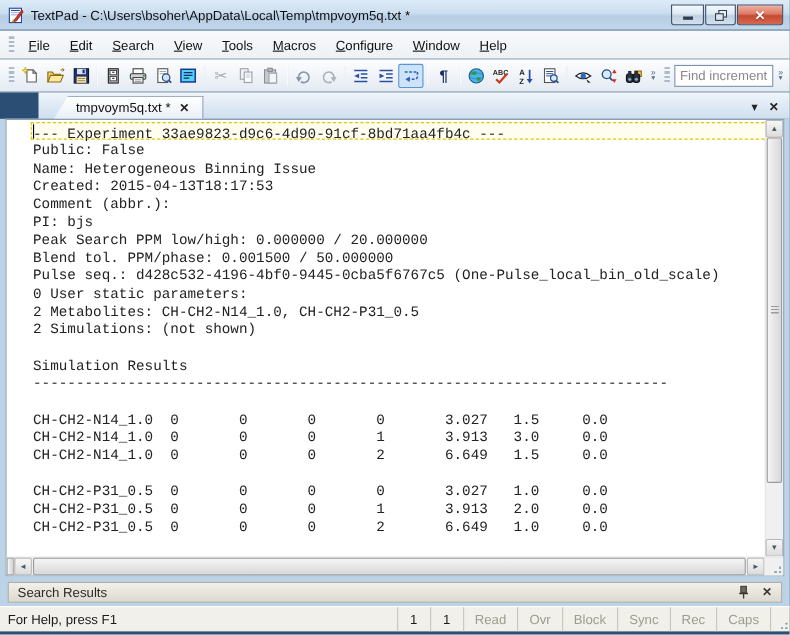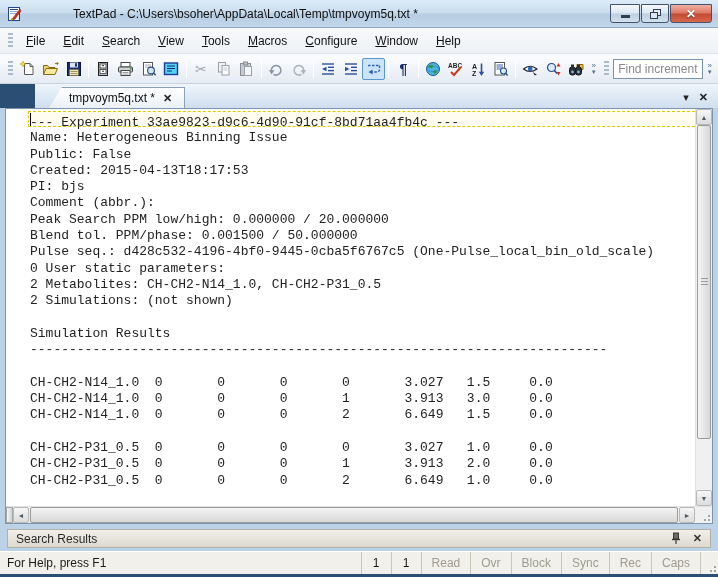--- a/index.html
+++ b/index.html
@@ -1,21 +1,21 @@
 <!DOCTYPE html>
 <html><head>
 <meta charset="utf-8">
 <style>
   * { margin:0; padding:0; box-sizing:border-box; }
   html,body { width:718px; height:577px; overflow:hidden; font-family:"Liberation Sans", sans-serif; }
   .frame { position:relative; width:718px; height:577px; background:#2b4e74; }
 
   
   .titlebar { height:28px; background:linear-gradient(180deg,#dcebf7 0%,#cbdeef 45%,#b6cde3 55%,#c3d7ea 100%);
-    border-bottom:1px solid #8fa8c2; display:flex; align-items:center; padding:0 6px 0 7px;gap:45px; }
+    border-bottom:1px solid #8fa8c2; display:flex; align-items:center; padding:0 6px 0 7px; }
   .title-text { font-size:12px; color:#101010; margin-left:5px; flex:1; white-space:nowrap; overflow:hidden; }
   .winbtns { display:flex; gap:0; }
   .winbtn { height:19px; border:1px solid #44536b; border-radius:0 0 3px 3px; display:flex; align-items:center; justify-content:center; margin-left:1px;
     background:linear-gradient(180deg,#f4f9fd 0%,#dce8f3 45%,#bfd0e0 55%,#d3e1ee 100%); }
   .winbtn.min { width:30px; } .winbtn.res { width:28px; }
   .winbtn.close { width:42px; background:linear-gradient(180deg,#f0b0a2 0%,#dd7a64 45%,#c24a33 55%,#d8684e 100%); }
   .glyph-min { width:9px; height:3px; background:#2e3e52; margin-top:6px; }
   .glyph-close { color:#fff; font-size:12px; font-weight:bold; text-shadow:0 1px 1px #7a241a; }
 
   
@@ -367,25 +367,25 @@
   </div>
 
   <div class="client">
     <div class="editor-frame">
       <div class="editor-main">
         <div class="editor-text">
           <div class="line current-line">
             <span class="caret"></span>
             <span class="line-text">--- Experiment 33ae9823-d9c6-4d90-91cf-8bd71aa4fb4c ---</span>
           </div>
+          <div class="line"><span class="line-text">Public: False</span></div>
           <div class="line"><span class="line-text">Name: Heterogeneous Binning Issue</span></div>
-          <div class="line"><span class="line-text">Public: False</span></div>
           <div class="line"><span class="line-text">Created: 2015-04-13T18:17:53</span></div>
+          <div class="line"><span class="line-text">Comment (abbr.):</span></div>
           <div class="line"><span class="line-text">PI: bjs</span></div>
-          <div class="line"><span class="line-text">Comment (abbr.):</span></div>
           <div class="line"><span class="line-text">Peak Search PPM low/high: 0.000000 / 20.000000</span></div>
           <div class="line"><span class="line-text">Blend tol. PPM/phase: 0.001500 / 50.000000</span></div>
           <div class="line"><span class="line-text">Pulse seq.: d428c532-4196-4bf0-9445-0cba5f6767c5 (One-Pulse_local_bin_old_scale)</span></div>
           <div class="line"><span class="line-text">0 User static parameters:</span></div>
           <div class="line"><span class="line-text">2 Metabolites: CH-CH2-N14_1.0, CH-CH2-P31_0.5</span></div>
           <div class="line"><span class="line-text">2 Simulations: (not shown)</span></div>
           <div class="line"><span class="line-text"></span></div>
           <div class="line"><span class="line-text">Simulation Results</span></div>
           <div class="line"><span class="line-text">--------------------------------------------------------------------------</span></div>
           <div class="line"><span class="line-text"></span></div>

